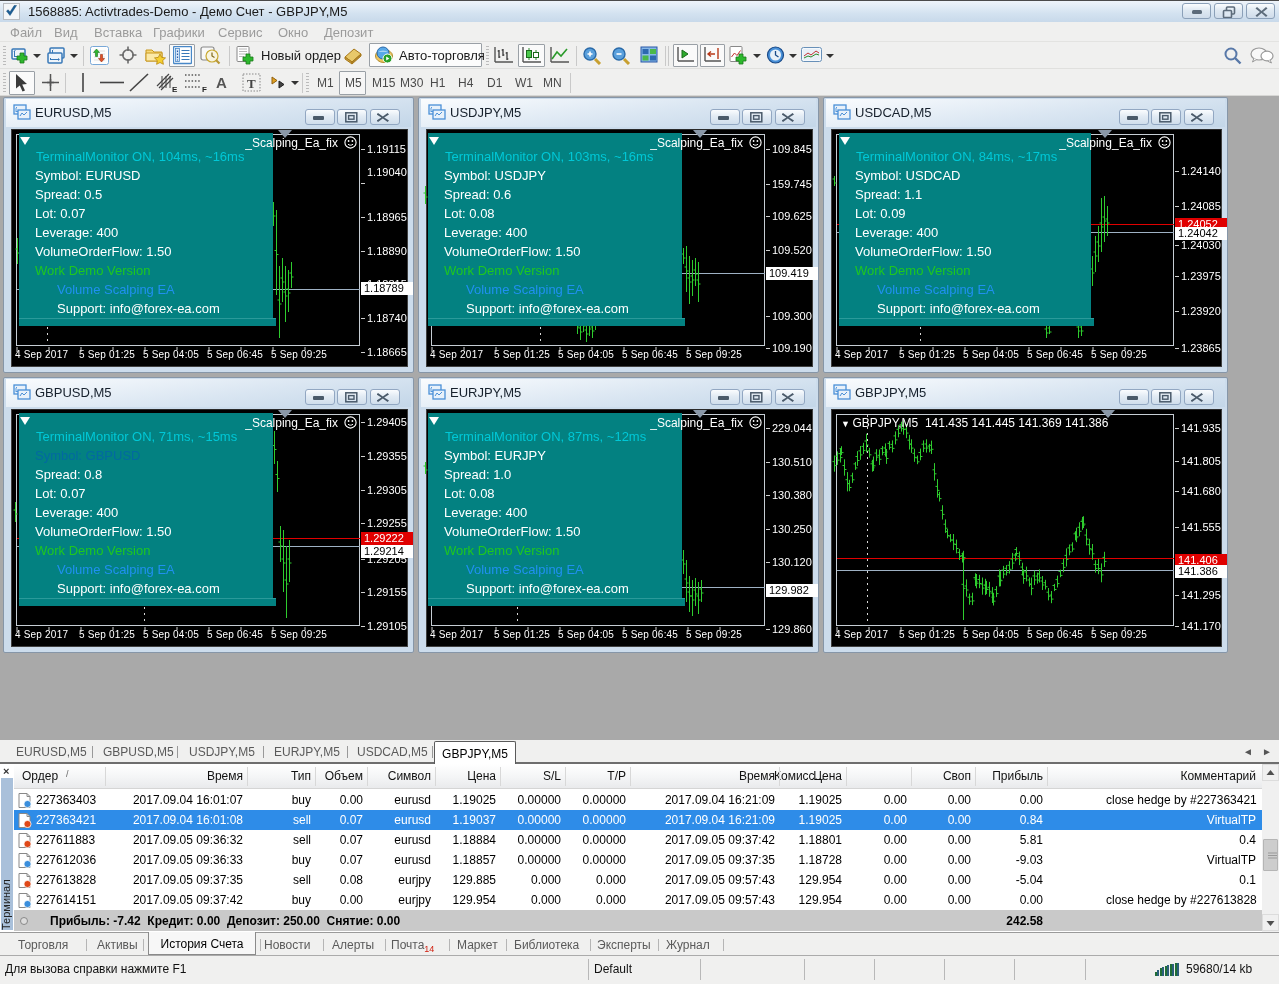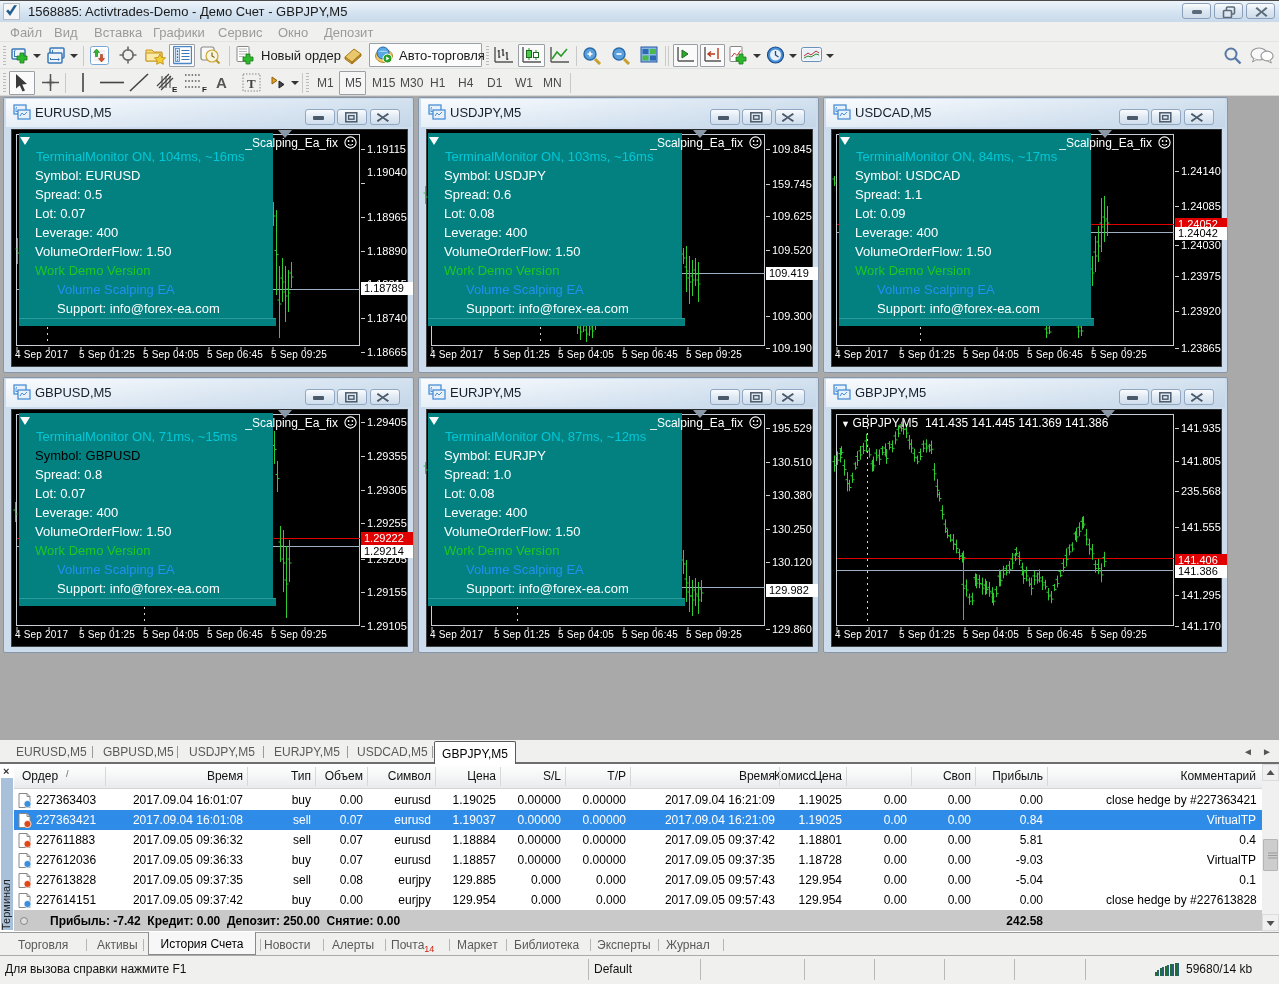--- a/index.html
+++ b/index.html
@@ -566,21 +566,21 @@
 <div class="hline" style="left:13px;top:168px;width:343px;background:#9eb1c4;"></div>
 <svg class="abs" style="left:0;top:0;" width="411" height="276" viewBox="0 0 411 276">
           <path d="M270.5 53.0 V86.0 M270.5 67.5 h-2 M270.5 71.5 h2 M273.5 83.0 V114.0 M273.5 96.5 h-2 M273.5 100.5 h2 M276.5 148.0 V184.0 M276.5 164.0 h-2 M276.5 168.0 h2 M279.5 152.0 V214.0 M279.5 181.0 h-2 M279.5 185.0 h2 M282.5 168.0 V240.0 M282.5 202.0 h-2 M282.5 206.0 h2 M285.5 162.0 V204.0 M285.5 181.0 h-2 M285.5 185.0 h2 M11.5 124.0 V144.0 M11.5 132.0 h-2 M11.5 136.0 h2" stroke="#2ecc2e" stroke-width="1" fill="none"></path>
         </svg>
 <svg class="abs" style="left:274px;top:32px;" width="14" height="8" viewBox="0 0 14 8">
           <path d="M0 0 h14 l-7 8 Z" fill="#8a98a8"></path>
         </svg>
 <div class="teal" style="left:15px;top:35px;width:254px;height:185px;"></div>
 <div class="teal" style="left:15px;top:220px;width:257px;height:8px;border-top:1px solid #2a9a9a;"></div>
 <div class="tline" style="left:32px;top:51px;color:#00c8d7;">TerminalMonitor ON, 71ms, ~15ms</div>
-<div class="tline" style="left:31px;top:70px;color:#000000;">Symbol: GBPUSD</div>
+<div class="tline" style="left:31px;top:70px;color:#0369a1;">Symbol: GBPUSD</div>
 <div class="tline" style="left:31px;top:89px;color:#fff;">Spread: 0.8</div>
 <div class="tline" style="left:31px;top:108px;color:#fff;">Lot: 0.07</div>
 <div class="tline" style="left:31px;top:127px;color:#fff;">Leverage: 400</div>
 <div class="tline" style="left:31px;top:146px;color:#fff;">VolumeOrderFlow: 1.50</div>
 <div class="tline" style="left:31px;top:165px;color:#1fc81f;">Work Demo Version</div>
 <div class="tline" style="left:53px;top:184px;color:#2090f0;">Volume Scalping EA</div>
 <div class="tline" style="left:53px;top:203px;color:#fff;">Support: info@forex-ea.com</div>
 <svg class="abs" style="left:16px;top:39px;" width="10" height="8" viewBox="0 0 10 8">
           <path d="M0 0 h10 l-5 8 Z" fill="#fff"></path>
         </svg>
@@ -665,21 +665,21 @@
           <path d="M0 0 h10 l-5 8 Z" fill="#fff"></path>
         </svg>
 <div class="eaname" style="right:75px;top:38px;">_Scalping_Ea_fix</div>
 <svg class="abs" style="left:330px;top:38px;" width="13" height="13" viewBox="0 0 13 13">
           <circle cx="6.5" cy="6.5" r="5.6" fill="none" stroke="#fff" stroke-width="1.1"></circle>
           <circle cx="4.6" cy="5" r="0.9" fill="#fff"></circle>
           <circle cx="8.4" cy="5" r="0.9" fill="#fff"></circle>
           <path d="M4 8.2 a3.2 2.6 0 0 0 5 0" fill="none" stroke="#fff" stroke-width="1"></path>
         </svg>
 <div class="ptick" style="left:347px;top:50px;"></div>
-<div class="pricetxt" style="left:353px;top:44px;">195.529</div>
+<div class="pricetxt" style="left:353px;top:44px;">229.044</div>
 <div class="ptick" style="left:347px;top:84px;"></div>
 <div class="pricetxt" style="left:353px;top:78px;">130.510</div>
 <div class="ptick" style="left:347px;top:117px;"></div>
 <div class="pricetxt" style="left:353px;top:111px;">130.380</div>
 <div class="ptick" style="left:347px;top:151px;"></div>
 <div class="pricetxt" style="left:353px;top:145px;">130.250</div>
 <div class="ptick" style="left:347px;top:184px;"></div>
 <div class="pricetxt" style="left:353px;top:178px;">130.120</div>
 <div class="ptick" style="left:347px;top:251px;"></div>
 <div class="pricetxt" style="left:353px;top:245px;">129.860</div>
@@ -727,21 +727,21 @@
         </svg>
 <svg class="abs" style="left:277px;top:32px;" width="14" height="8" viewBox="0 0 14 8">
           <path d="M0 0 h14 l-7 8 Z" fill="#8a98a8"></path>
         </svg>
 <div class="abs" style="left:17px;top:38px;font-size:12px;color:#fff;white-space:pre;"><span style="font-size:9px;">▼ </span>GBPJPY,M5  141.435 141.445 141.369 141.386</div>
 <div class="ptick" style="left:351px;top:50px;"></div>
 <div class="pricetxt" style="left:357px;top:44px;">141.935</div>
 <div class="ptick" style="left:351px;top:83px;"></div>
 <div class="pricetxt" style="left:357px;top:77px;">141.805</div>
 <div class="ptick" style="left:351px;top:113px;"></div>
-<div class="pricetxt" style="left:357px;top:107px;">235.568</div>
+<div class="pricetxt" style="left:357px;top:107px;">141.680</div>
 <div class="ptick" style="left:351px;top:149px;"></div>
 <div class="pricetxt" style="left:357px;top:143px;">141.555</div>
 <div class="ptick" style="left:351px;top:182px;"></div>
 <div class="pricetxt" style="left:357px;top:176px;">141.425</div>
 <div class="ptick" style="left:351px;top:217px;"></div>
 <div class="pricetxt" style="left:357px;top:211px;">141.295</div>
 <div class="ptick" style="left:351px;top:248px;"></div>
 <div class="pricetxt" style="left:357px;top:242px;">141.170</div>
 <div class="pbox" style="left:351px;top:176px;width:52px;background:#e00000;color:#fff;padding-left:3px;">141.406</div>
 <div class="pbox" style="left:351px;top:187px;width:52px;background:#fff;color:#000;padding-left:3px;">141.386</div>

